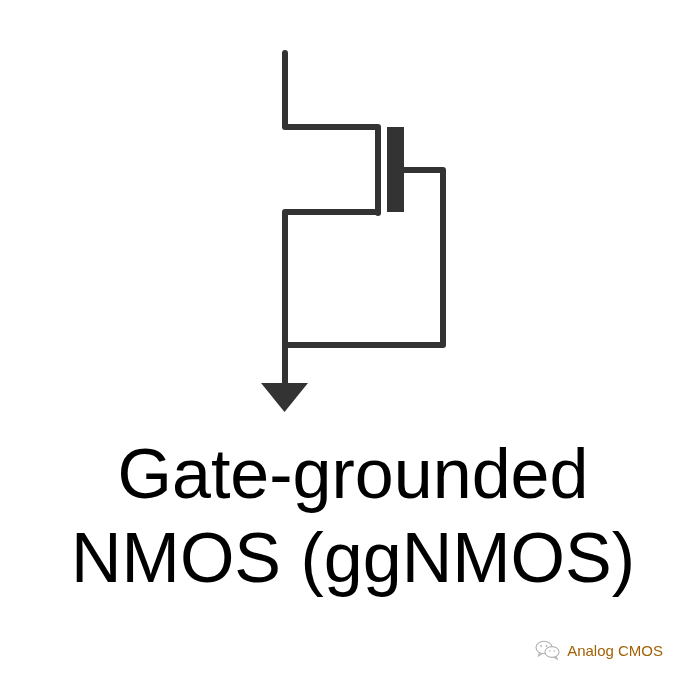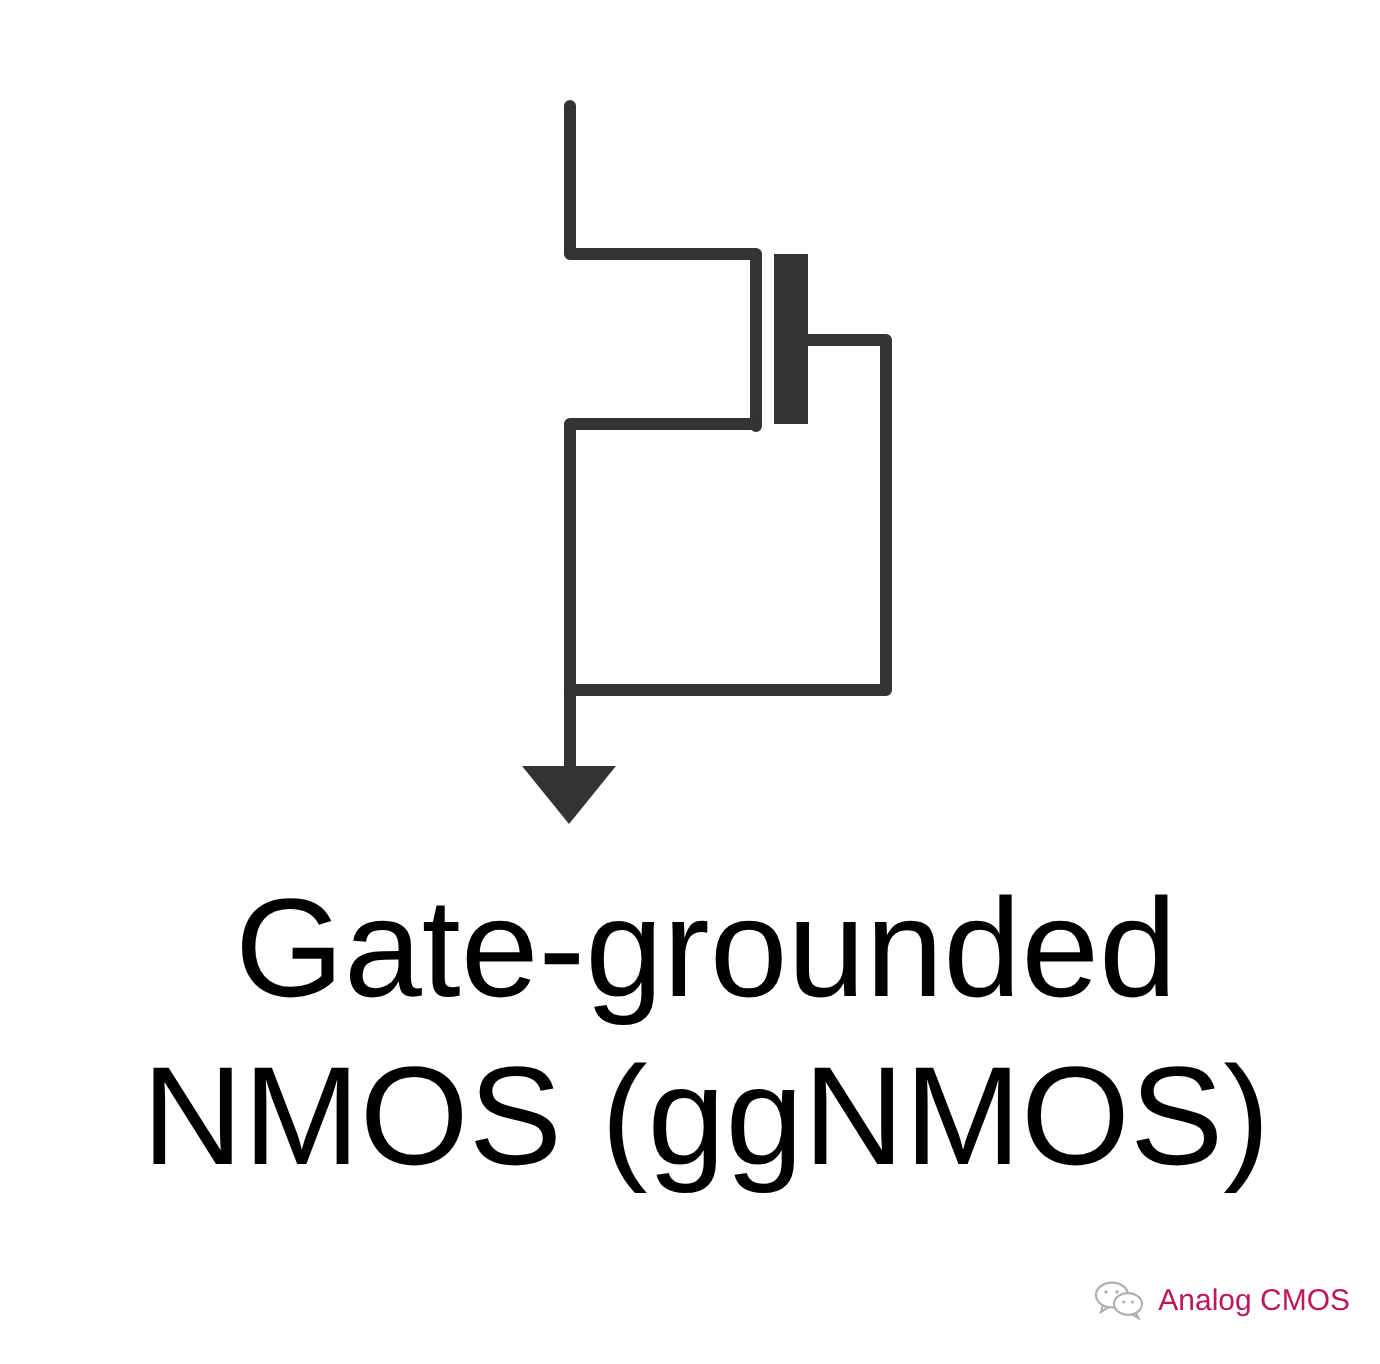--- a/index.html
+++ b/index.html
@@ -1,21 +1,21 @@
 <!DOCTYPE html>
 <html><head>
   <meta charset="utf-8">
   <style>
     html, body { margin: 0; padding: 0; background: #ffffff; }
     body { width: 690px; height: 682px; position: relative; overflow: hidden; font-family: "Liberation Sans", sans-serif; }
     .schematic { position: absolute; left: 0; top: 0; width: 690px; height: 682px; }
     .caption { position: absolute; left: 0; width: 690px; text-align: center; color: #000; font-size: 70px; line-height: 1; letter-spacing: 0px; white-space: nowrap; }
     .caption.l1 { top: 439px; left: 8px; }
     .caption.l2 { top: 523px; left: 8px; }
-    .watermark { position: absolute; right: 15px; bottom: 22px; display: flex; align-items: center; gap: 6px; color: #be185d; font-size: 15px; }
+    .watermark { position: absolute; right: 27px; bottom: 22px; display: flex; align-items: center; gap: 6px; color: #a16207; font-size: 15px; }
     .watermark svg { display: block; }
   </style>
 </head>
 <body>
 
 <svg class="schematic" viewBox="0 0 690 682" width="690" height="682">
   <g fill="none" stroke="#333333" stroke-width="6" stroke-linejoin="round" stroke-linecap="round">
 
     <polyline points="285,53 285,127 378,127 378,213"></polyline>
 

